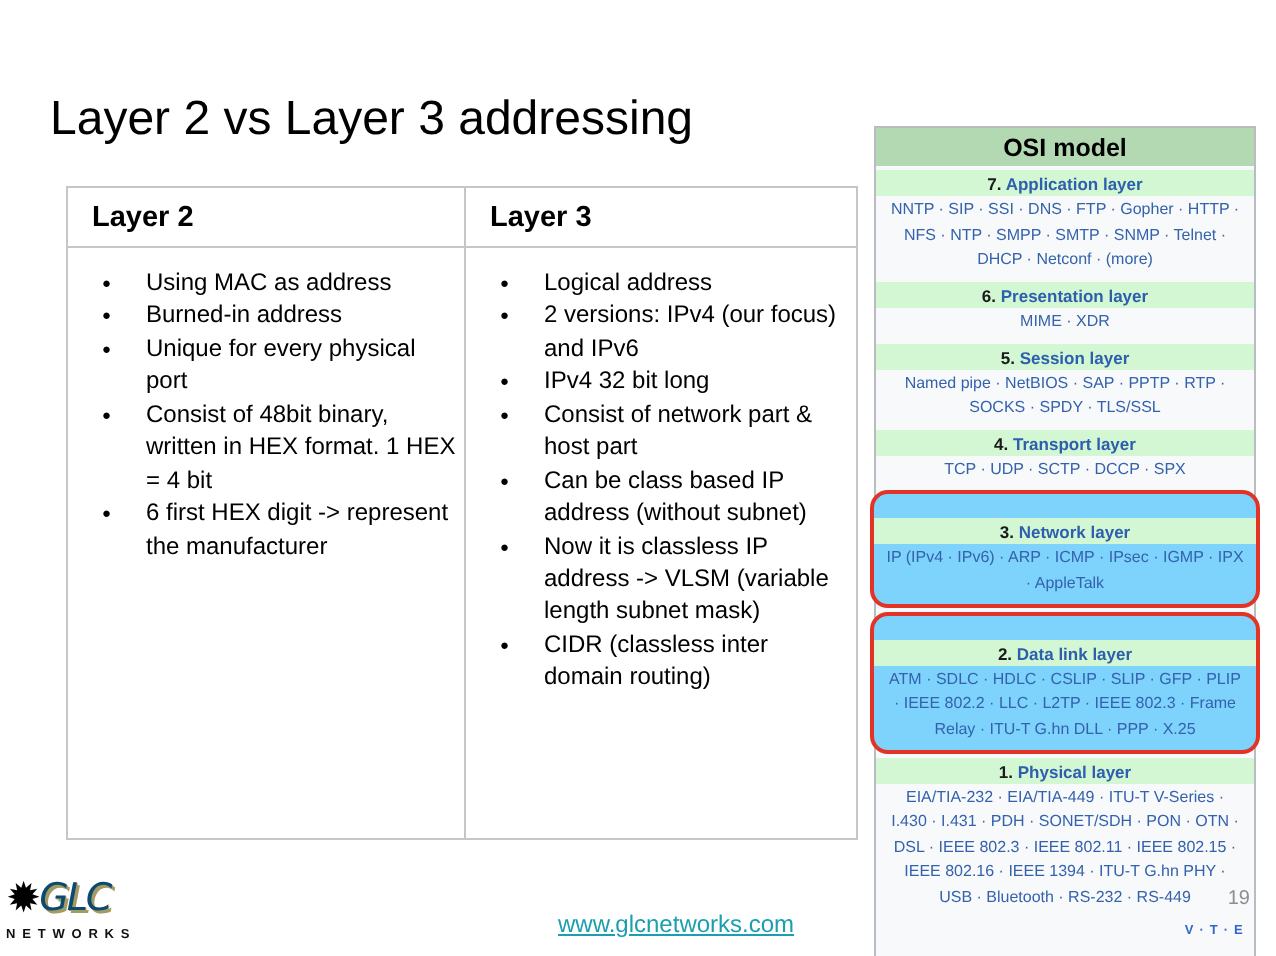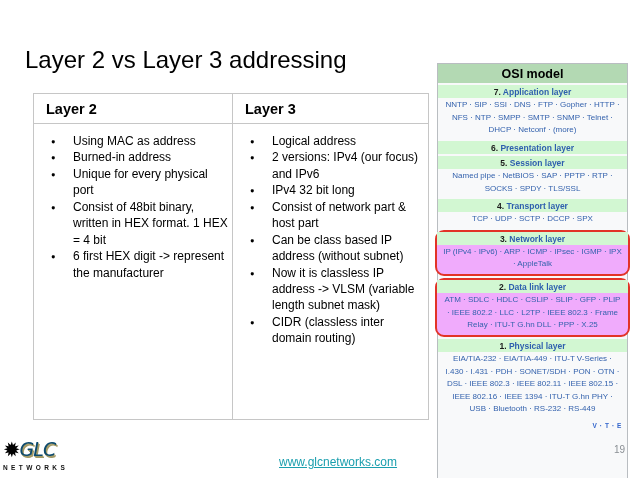--- a/index.html
+++ b/index.html
@@ -49,21 +49,21 @@
   .osi-layer-head {
     background:#d2f7d2; font-size:8.5px; font-weight:bold;
     padding:2px 0 1px; color:#1a1a1a;
   }
   .osi-layer-name { color:#2e5fae; }
   .osi-protocols {
     font-size:8px; line-height:1.58; color:#3462ad; padding:1px 6px 2px;
   }
   .osi-highlight {
     border:2.5px solid #e23327; border-radius:9px;
-    margin:2px -3px 0; padding:0 0 1px; background:#f0abfc;
+    margin:2px -3px 0; padding:12px 0 1px; background:#7dd3fc;
   }
   .osi-highlight .osi-section { margin-top:0; }
   .osi-vte {
     text-align:right; font-size:6.5px; font-weight:bold; color:#3366cc;
     padding:4px 5px 0; letter-spacing:0.6px;
   }
 
   
   .page-number {
     position:absolute; left:597px; top:444px; width:28px; text-align:right;
@@ -121,20 +121,21 @@
 <div class="osi-box">
   <div class="osi-title">OSI model</div>
 
   <div class="osi-section">
     <div class="osi-layer-head"><span>7.</span> <span class="osi-layer-name">Application layer</span></div>
     <div class="osi-protocols">NNTP · SIP · SSI · DNS · FTP · Gopher · HTTP · NFS · NTP · SMPP · SMTP · SNMP · Telnet · DHCP · Netconf · (more)</div>
   </div>
 
   <div class="osi-section">
     <div class="osi-layer-head"><span>6.</span> <span class="osi-layer-name">Presentation layer</span></div>
+    <div class="osi-protocols">MIME · XDR</div>
   </div>
 
   <div class="osi-section">
     <div class="osi-layer-head"><span>5.</span> <span class="osi-layer-name">Session layer</span></div>
     <div class="osi-protocols">Named pipe · NetBIOS · SAP · PPTP · RTP · SOCKS · SPDY · TLS/SSL</div>
   </div>
 
   <div class="osi-section">
     <div class="osi-layer-head"><span>4.</span> <span class="osi-layer-name">Transport layer</span></div>
     <div class="osi-protocols">TCP · UDP · SCTP · DCCP · SPX</div>

